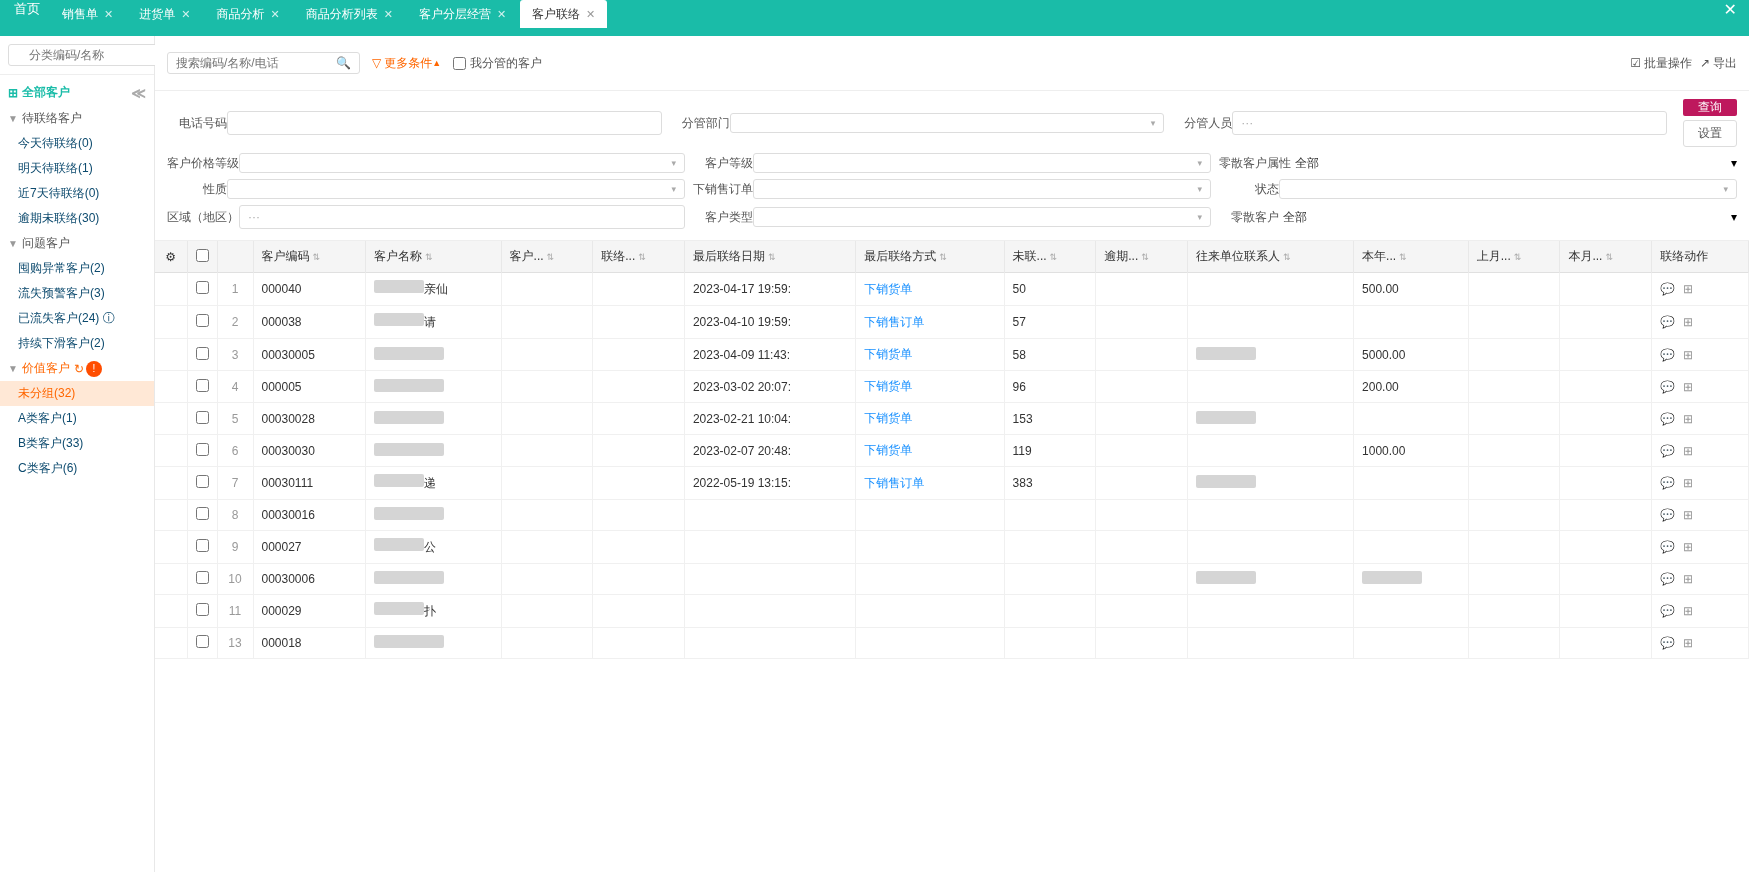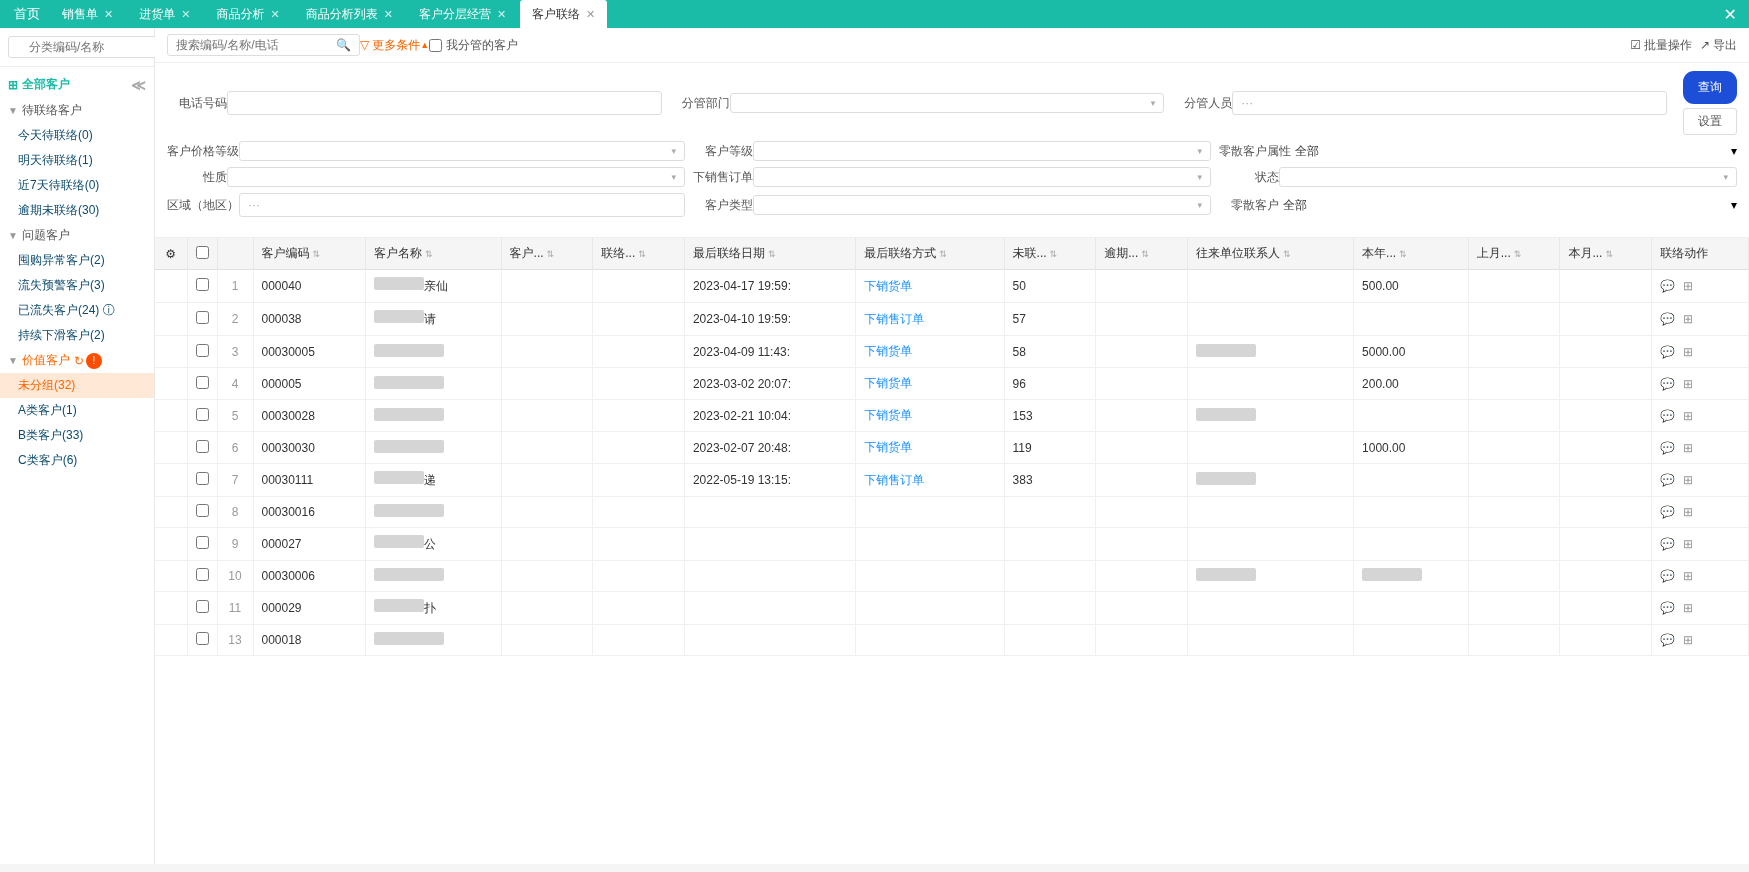--- a/index.html
+++ b/index.html
@@ -1,23 +1,23 @@
 <!DOCTYPE html>
 <html><head>
   <meta charset="utf-8">
   <style>
     * { box-sizing: border-box; margin: 0; padding: 0; font-family: 'Microsoft YaHei', SimHei, Arial, sans-serif; font-size: 12px; }
     body { background: #f5f5f5; overflow: hidden; }
     
     
     .top-nav {
       display: flex;
-      align-items: center;
+      align-items: flex-start;
       background: #1abca8;
-      height: 28px;
+      height: 36px;
       padding: 0 4px;
     }
     .tab-item {
       display: flex;
       align-items: center;
       padding: 0 12px;
       height: 28px;
       color: #fff;
       cursor: pointer;
       border-radius: 3px 3px 0 0;
@@ -124,23 +124,24 @@
       flex: 1;
       display: flex;
       flex-direction: column;
       overflow: hidden;
     }
 
     
     .filter-toolbar {
       display: flex;
       align-items: center;
-      padding: 6px 12px;
+      padding: 16px 12px;
       background: #fff;
       border-bottom: 1px solid #eee;
+      gap: 12px;
     }
     .filter-search-box {
       display: flex;
       align-items: center;
       border: 1px solid #ddd;
       border-radius: 3px;
       padding: 3px 8px;
       background: #fff;
     }
     .filter-search-box input {
@@ -183,21 +184,21 @@
       background: #fff;
       border-bottom: 1px solid #eee;
       padding: 8px 12px;
     }
     .filter-row {
       display: flex;
       align-items: center;
       margin-bottom: 6px;
       gap: 8px;
     }
-    .filter-row:last-child { margin-bottom: 12px; }
+    .filter-row:last-child { margin-bottom: 3px; }
     .filter-field {
       display: flex;
       align-items: center;
       flex: 1;
     }
     .filter-label {
       color: #555;
       white-space: nowrap;
       min-width: 60px;
       text-align: right;
@@ -224,25 +225,25 @@
       color: #999;
     }
     .filter-select .chevron { font-size: 9px; color: #aaa; }
     .action-buttons {
       display: flex;
       flex-direction: column;
       gap: 4px;
       margin-left: 8px;
     }
     .btn-query {
-      background: #1d4ed8;
+      background: #be185d;
       color: #fff;
       border: none;
-      border-radius: 11px;
-      padding: 8px 14px;
+      border-radius: 2px;
+      padding: 0 14px;
       cursor: pointer;
       font-size: 12px;
     }
     .btn-reset {
       background: #fff;
       color: #555;
       border: 1px solid #ddd;
       border-radius: 3px;
       padding: 4px 14px;
       cursor: pointer;

